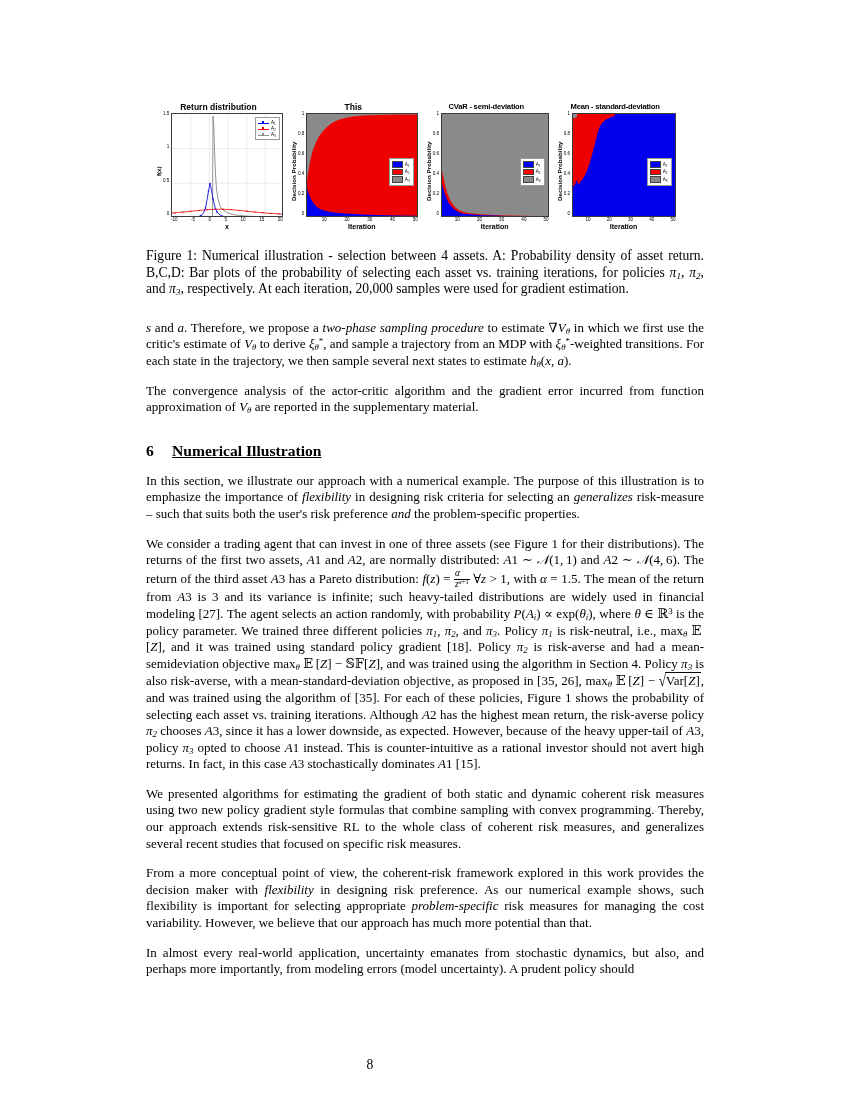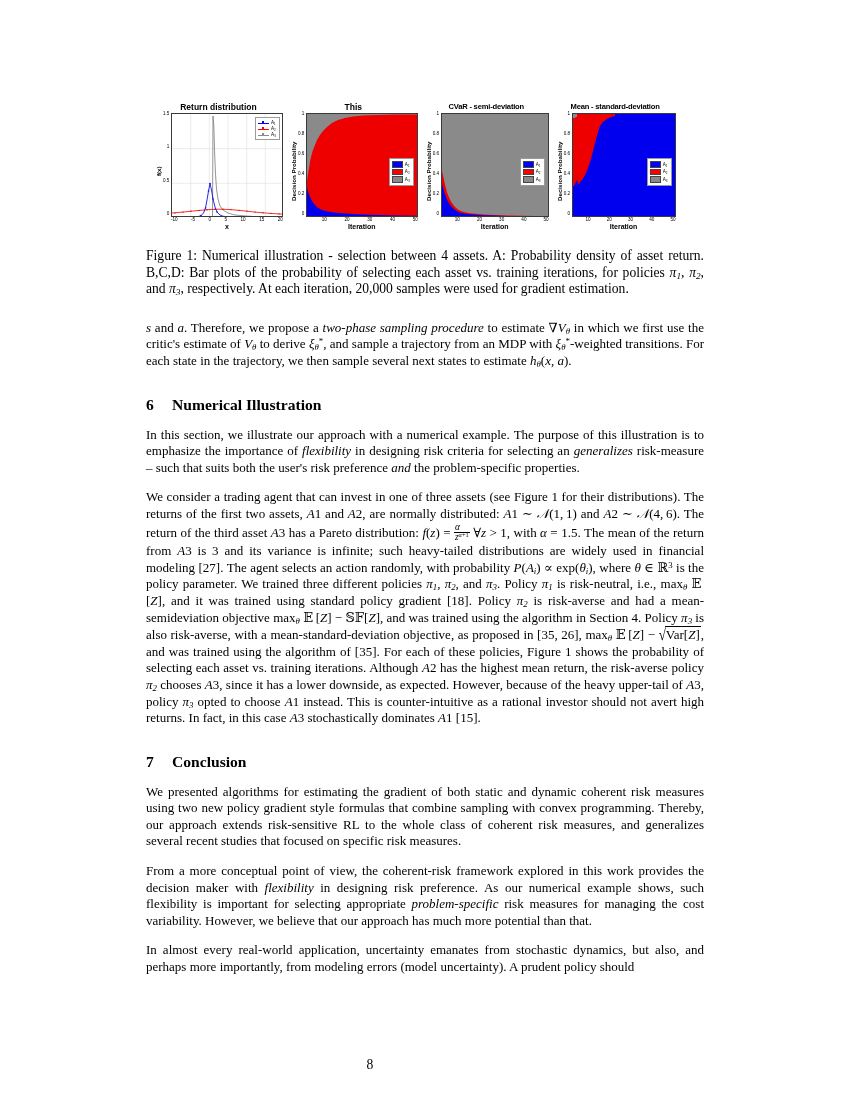--- a/index.html
+++ b/index.html
@@ -173,20 +173,21 @@
     text-align: justify;
     text-align-last: left;
     margin: 0 0 13px 0;
   }
   h2.section {
     font-family: "Liberation Serif", serif;
     font-weight: bold;
     font-size: 15.6px;
     margin: 26px 0 13px 0;
     line-height: 18px;
+    text-decoration: underline;
   }
   h2.section .num { display: inline-block; width: 26px; }
   .it { font-style: italic; }
   .mathvar { font-style: italic; font-family: "Liberation Serif", serif; }
   sub { font-size: 0.68em; vertical-align: -0.25em; line-height: 0; }
   sup { font-size: 0.68em; vertical-align: 0.45em; line-height: 0; }
   .frac {
     display: inline-block;
     vertical-align: -0.45em;
     text-align: center;
@@ -454,36 +455,36 @@
       <div class="caption">
         <span>Figure 1: Numerical illustration - selection between 4 assets. A: Probability density of asset return.</span>
         <span>B,C,D: Bar plots of the probability of selecting each asset vs. training iterations, for policies </span><span class="mathvar">π<sub>1</sub></span><span>, </span><span class="mathvar">π<sub>2</sub></span>, and <span class="mathvar">π<sub>3</sub></span><span>, respectively. At each iteration, 20,000 samples were used for gradient estimation.</span>
       </div>
     </div>
 
     <p class="body" style="margin-top:22px;">
       <span class="mathvar">s</span> and <span class="mathvar">a</span>. Therefore, we propose a <span class="it">two-phase sampling procedure</span> to estimate ∇<span class="mathvar">V</span><sub class="mathvar">θ</sub> in which we first use the critic's estimate of <span class="mathvar">V</span><sub class="mathvar">θ</sub> to derive <span class="mathvar">ξ</span><sub class="mathvar">θ</sub><sup>*</sup>, and sample a trajectory from an MDP with <span class="mathvar">ξ</span><sub class="mathvar">θ</sub><sup>*</sup>-weighted transitions. For each state in the trajectory, we then sample several next states to estimate <span class="mathvar">h</span><sub class="mathvar">θ</sub>(<span class="mathvar">x</span>, <span class="mathvar">a</span>).
     </p>
 
+    <p class="body">
+      The convergence analysis of the actor-critic algorithm and the gradient error incurred from function approximation of <span class="mathvar">V</span><sub class="mathvar">θ</sub> are reported in the supplementary material.
+    </p>
 
     <h2 class="section">
       <span class="num">6</span><span>Numerical Illustration</span>
     </h2>
 
     <p class="body">
       In this section, we illustrate our approach with a numerical example. The purpose of this illustration is to emphasize the importance of <span class="it">flexibility</span> in designing risk criteria for selecting an <span class="it">generalizes</span> risk-measure – such that suits both the user's risk preference <span class="it">and</span> the problem-specific properties.
     </p>
 
     <p class="body">
       We consider a trading agent that can invest in one of three assets (see Figure 1 for their distributions). The returns of the first two assets, <span class="mathvar">A</span>1 and <span class="mathvar">A</span>2, are normally distributed: <span class="mathvar">A</span>1 ∼ <span class="mathvar">𝒩</span>(1, 1) and <span class="mathvar">A</span>2 ∼ <span class="mathvar">𝒩</span>(4, 6). The return of the third asset <span class="mathvar">A</span>3 has a Pareto distribution: <span class="mathvar">f</span>(<span class="mathvar">z</span>) = <span class="frac"><span class="num-t mathvar">α</span><span class="den-t"><span class="mathvar">z</span><sup><span class="mathvar">α</span>+1</sup></span></span> ∀<span class="mathvar">z</span> &gt; 1, with <span class="mathvar">α</span> = 1.5. The mean of the return from <span class="mathvar">A</span>3 is 3 and its variance is infinite; such heavy-tailed distributions are widely used in financial modeling [27]. The agent selects an action randomly, with probability <span class="mathvar">P</span>(<span class="mathvar">A<sub>i</sub></span>) ∝ exp(<span class="mathvar">θ<sub>i</sub></span>), where <span class="mathvar">θ</span> ∈ ℝ<sup>3</sup> is the policy parameter. We trained three different policies <span class="mathvar">π<sub>1</sub></span>, <span class="mathvar">π<sub>2</sub></span>, and <span class="mathvar">π<sub>3</sub></span>. Policy <span class="mathvar">π<sub>1</sub></span> is risk-neutral, i.e., max<sub class="mathvar">θ</sub> 𝔼 [<span class="mathvar">Z</span>], and it was trained using standard policy gradient [18]. Policy <span class="mathvar">π<sub>2</sub></span> is risk-averse and had a mean-semideviation objective max<sub class="mathvar">θ</sub> 𝔼 [<span class="mathvar">Z</span>] − 𝕊𝔽[<span class="mathvar">Z</span>], and was trained using the algorithm in Section 4. Policy <span class="mathvar">π<sub>3</sub></span> is also risk-averse, with a mean-standard-deviation objective, as proposed in [35, 26], max<sub class="mathvar">θ</sub> 𝔼 [<span class="mathvar">Z</span>] − <span class="radical">√</span><span class="sqrt">Var[<span class="mathvar">Z</span>]</span>, and was trained using the algorithm of [35]. For each of these policies, Figure 1 shows the probability of selecting each asset vs. training iterations. Although <span class="mathvar">A</span>2 has the highest mean return, the risk-averse policy <span class="mathvar">π<sub>2</sub></span> chooses <span class="mathvar">A</span>3, since it has a lower downside, as expected. However, because of the heavy upper-tail of <span class="mathvar">A</span>3, policy <span class="mathvar">π<sub>3</sub></span> opted to choose <span class="mathvar">A</span>1 instead. This is counter-intuitive as a rational investor should not avert high returns. In fact, in this case <span class="mathvar">A</span>3 stochastically dominates <span class="mathvar">A</span>1 [15].
     </p>
 
-    <h2 class="section">
-      <span class="num">7</span><span>Conclusion</span>
-    </h2>
 
     <p class="body">We presented algorithms for estimating the gradient of both static and dynamic coherent risk measures using two new policy gradient style formulas that combine sampling with convex programming. Thereby, our approach extends risk-sensitive RL to the whole class of coherent risk measures, and generalizes several recent studies that focused on specific risk measures.</p>
 
 
     <p class="body">
       From a more conceptual point of view, the coherent-risk framework explored in this work provides the decision maker with <span class="it">flexibility</span> in designing risk preference. As our numerical example shows, such flexibility is important for selecting appropriate <span class="it">problem-specific</span> risk measures for managing the cost variability. However, we believe that our approach has much more potential than that.
     </p>
 
     <p class="body">In almost every real-world application, uncertainty emanates from stochastic dynamics, but also, and perhaps more importantly, from modeling errors (model uncertainty). A prudent policy should</p>
 

